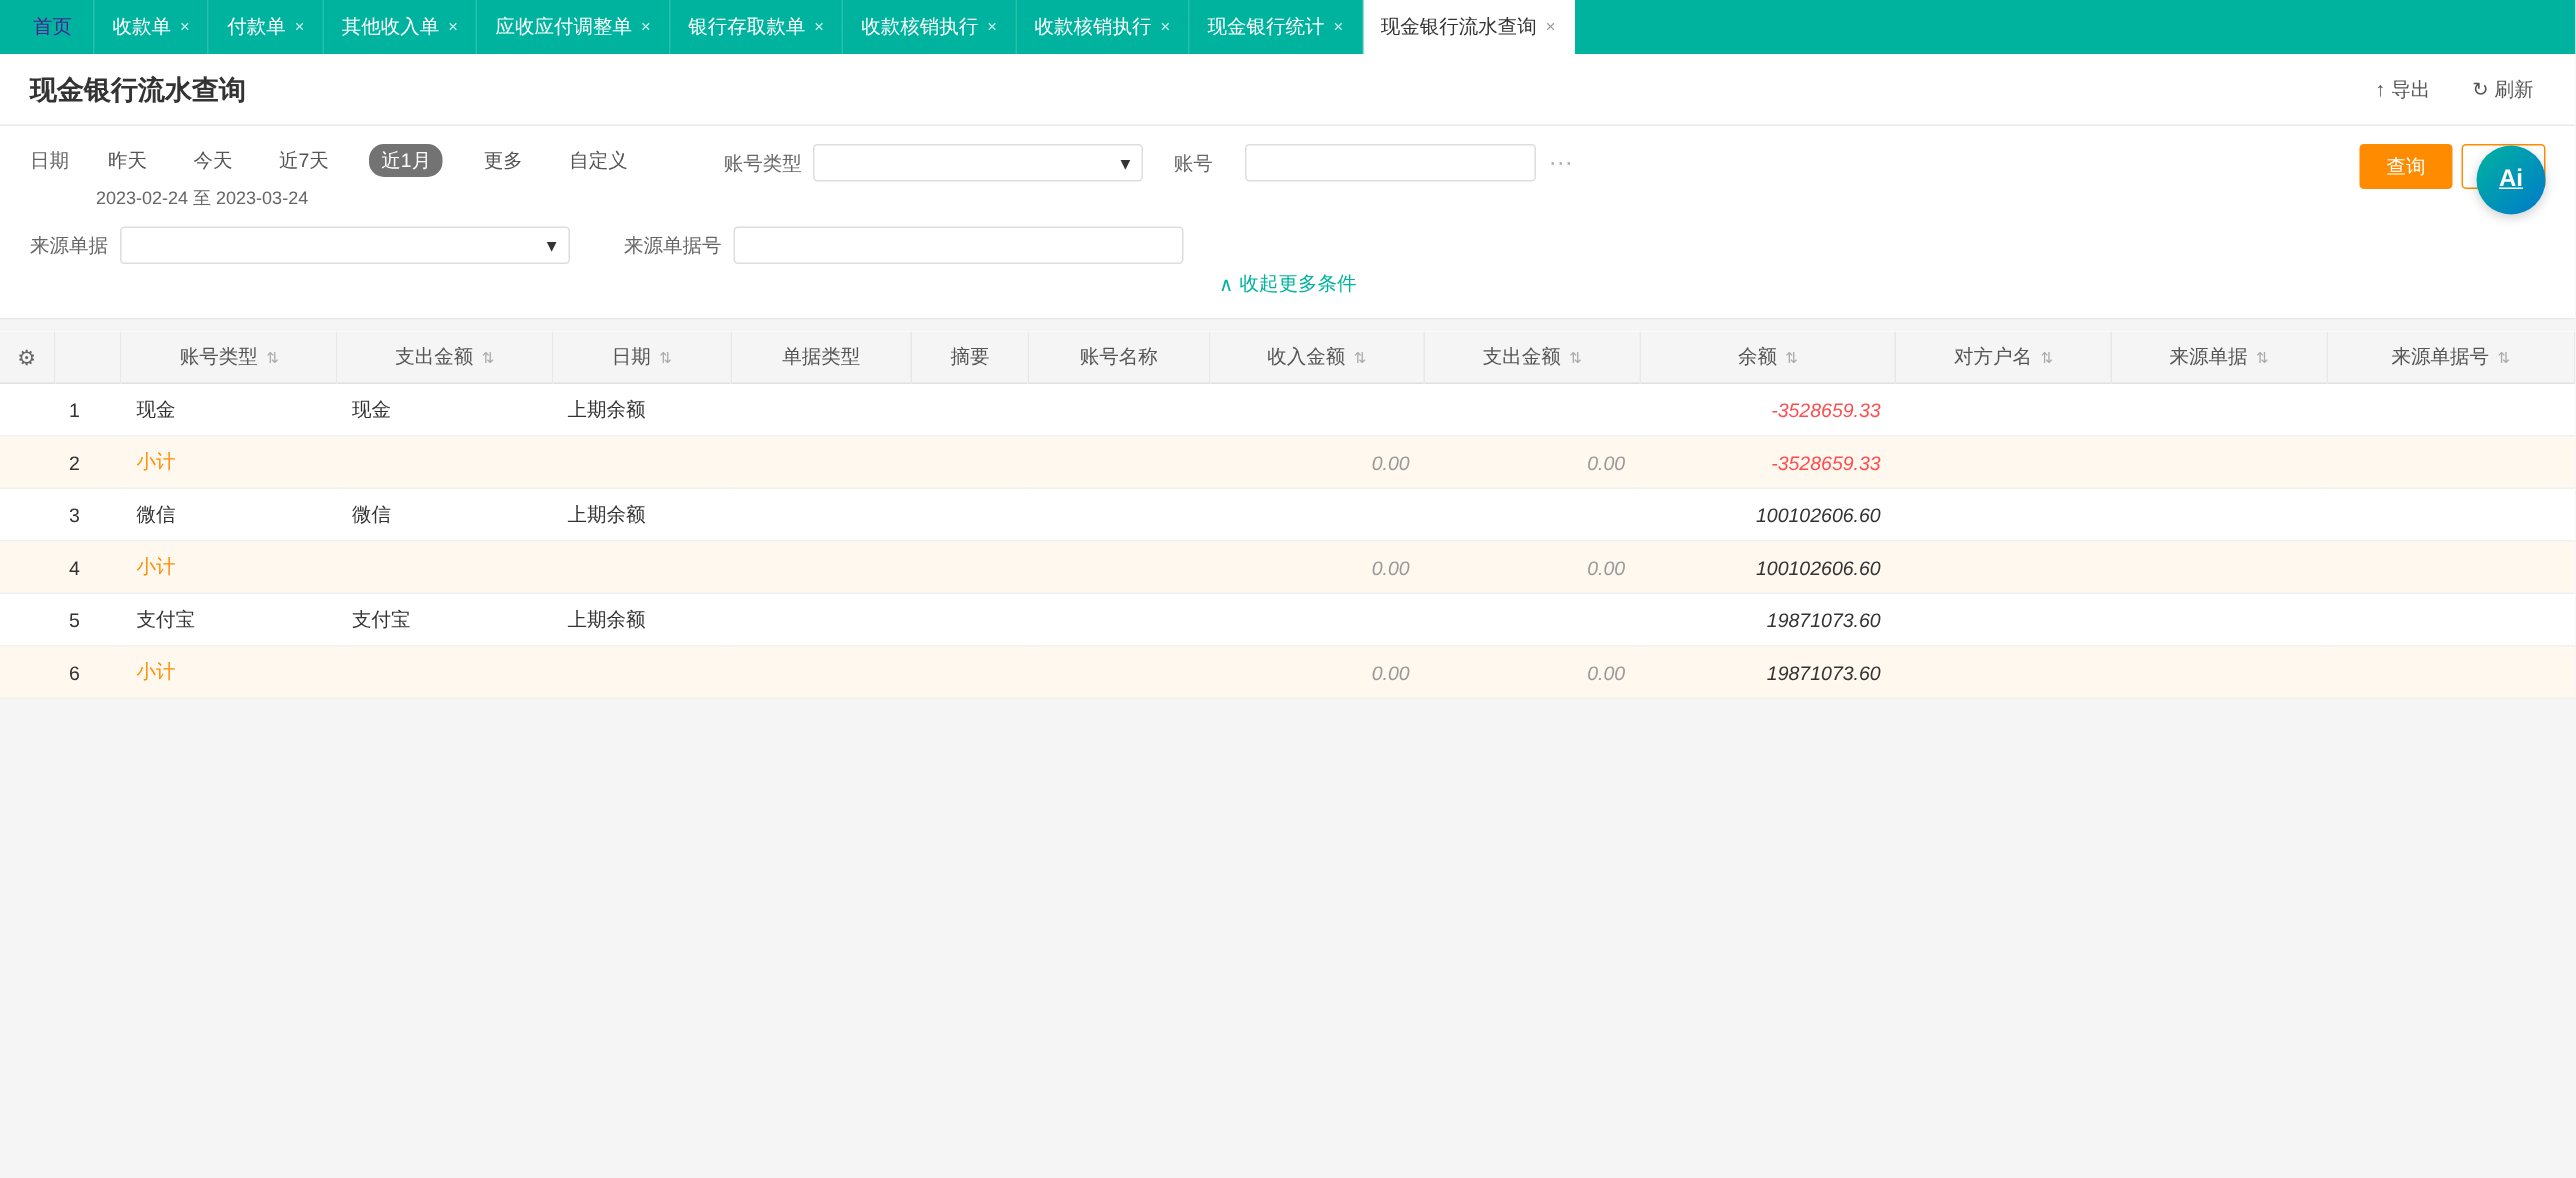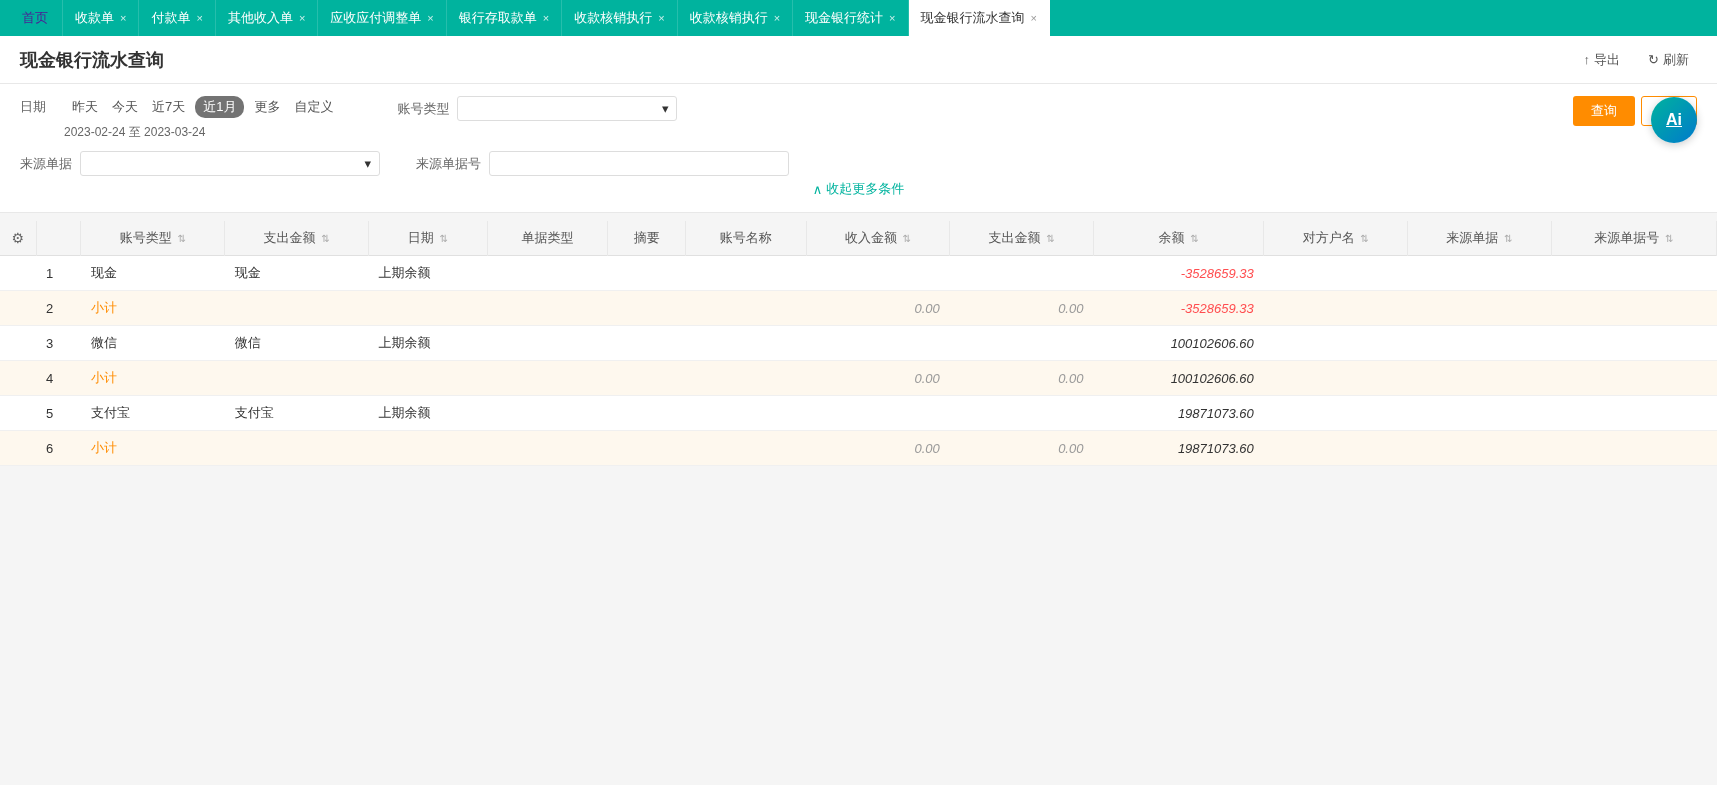--- a/index.html
+++ b/index.html
@@ -85,21 +85,21 @@
       border-bottom: 1px solid #e8e8e8;
     }
     .filter-label {
       color: #666;
       white-space: nowrap;
       min-width: 40px;
     }
     .date-shortcuts {
       display: flex;
       align-items: center;
-      gap: 6px;
+      gap: 23px;
       justify-content: center;
     }
     .date-btn {
       color: #555;
       cursor: pointer;
       padding: 2px 4px;
       font-size: 13px;
       border: none;
       background: none;
     }
@@ -306,20 +306,25 @@
     </div>
 
     <div style="display:flex; align-items:center; gap:8px; margin-left:40px;">
       <span class="filter-label">账号类型</span>
       <div class="filter-select" style="min-width:220px;">
         <span></span>
         <span>▾</span>
       </div>
     </div>
 
+    <div style="display:flex; align-items:center; gap:8px;">
+      <span class="filter-label">账号</span>
+      <input class="filter-input" style="min-width: 180px;">
+      <span class="filter-dots">···</span>
+    </div>
 
     <div style="display:flex; flex-direction:row; gap:6px; margin-left:auto;">
       <button class="btn-query">查询</button>
       <button class="btn-settings">设置</button>
     </div>
   </div>
 
   <div style="display:flex; align-items:center; gap:16px; margin-top:10px; flex-wrap:wrap;">
     <div style="display:flex; align-items:center; gap:8px;">
       <span class="filter-label">来源单据</span>

